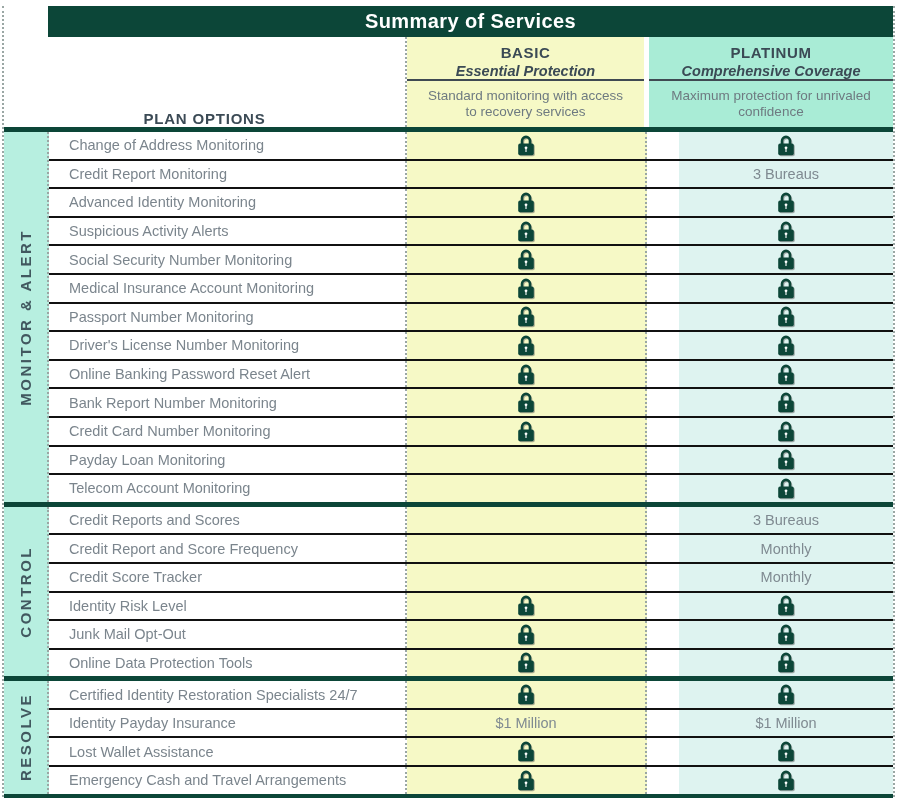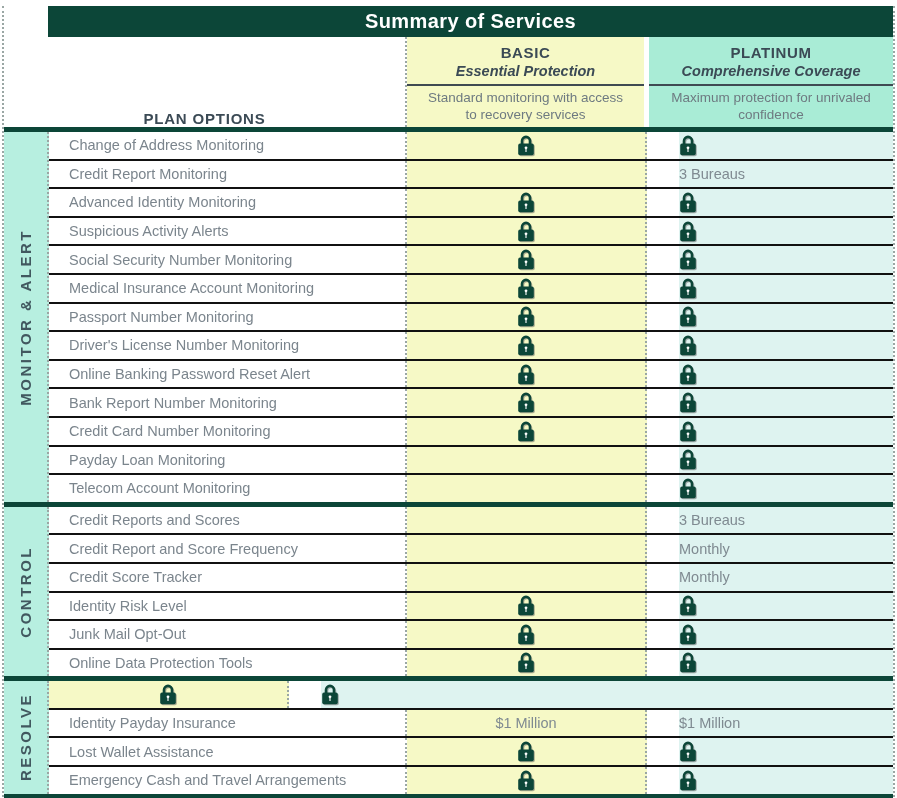--- a/index.html
+++ b/index.html
@@ -30,21 +30,21 @@
     border-right: 2px dotted var(--dot, #9aa7a4);
     display: flex; align-items: flex-end; justify-content: center;
   }
   .h-plan span {
     color: var(--header-dark, #3b4a55); font-weight: bold; font-size: 15px; letter-spacing: .8px;
   }
   .h-col { display: flex; flex-direction: column; }
   .h-basic { width: 237px; background: var(--basic-bg, #f6f9c6); border-right: 5px solid #ffffff; }
   .h-platinum { flex: 1; background: var(--platinum-header-bg, #a9ecd6); }
   .h-top {
-    padding-top: 7px; padding-bottom: 5px; text-align: center;
+    padding-top: 7px; text-align: center;
     border-bottom: 2px solid var(--underline, #3f4a52);
   }
   .h-name {
     display: block; font-weight: bold; font-size: 15px; letter-spacing: .6px;
     color: var(--header-dark, #3b4a55);
   }
   .h-tagline {
     display: block; font-weight: bold; font-style: italic; font-size: 14.5px;
     color: var(--header-dark, #3b4a55); margin-top: 2px;
   }
@@ -79,20 +79,21 @@
     border-right: 2px dotted var(--dot, #9aa7a4);
     color: var(--label-text, #7b858d); font-size: 14.5px; white-space: nowrap;
   }
   .cell.basic {
     width: 238px; background: var(--basic-bg, #f6f9c6);
     border-right: 2px dotted var(--dot, #9aa7a4);
     justify-content: center;
   }
   .cell.platinum {
     flex: 1; background: var(--platinum-cell-bg, #def3f0);
+    justify-content: center;
     margin-left: 32px;
   }
   .cell .value { color: var(--value-text, #7f8a91); font-size: 14.5px; }
   .lock { display: inline-flex; filter: drop-shadow(1.5px 1.5px 0.5px rgba(80,80,80,.45)); }
 </style>
 </head>
 <body>
 
 <div class="table-wrap">
 
@@ -493,20 +494,21 @@
           </div>
         </div>
       </div>
       <div class="green-band"></div>
       <div class="section">
         <div class="strip">
           <span>RESOLVE</span>
         </div>
         <div class="rows">
           <div class="row">
+            <div class="cell label">Certified Identity Restoration Specialists 24/7</div>
             <div class="cell basic">
               <span class="lock">
                 <svg width="18" height="21" viewBox="0 0 18 21" aria-hidden="true">
                   <path d="M5 9.5 V5.9 a4 4 0 0 1 8 0 V9.5" fill="none" stroke="#0c4638" stroke-width="2.6"></path>
                   <rect x="1.2" y="8.6" width="15.6" height="11.6" rx="1.8" fill="#0c4638"></rect>
                   <circle cx="9" cy="12.8" r="1.4" fill="#ffffff"></circle>
                   <rect x="8.45" y="13.6" width="1.1" height="3.4" fill="#ffffff"></rect>
                 </svg>
               </span>
             </div>

